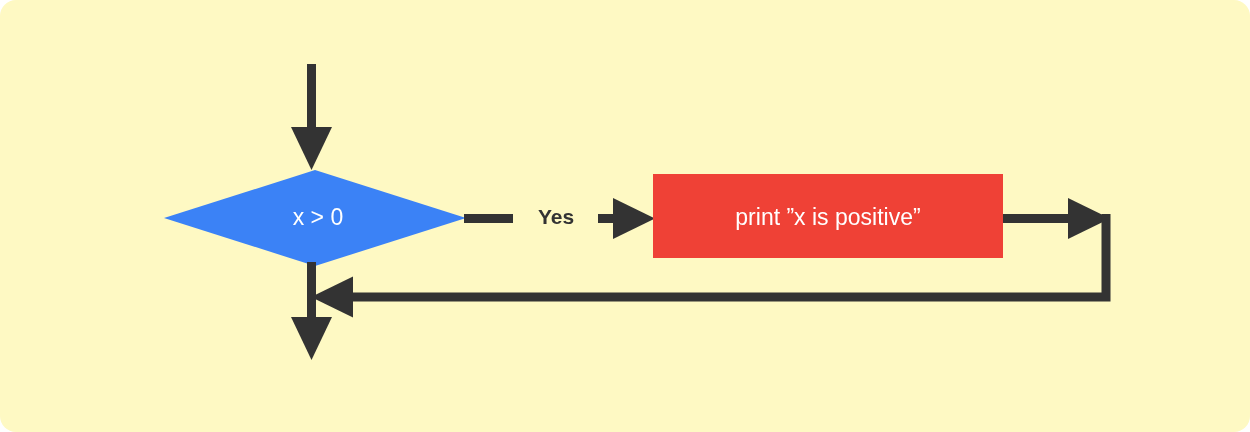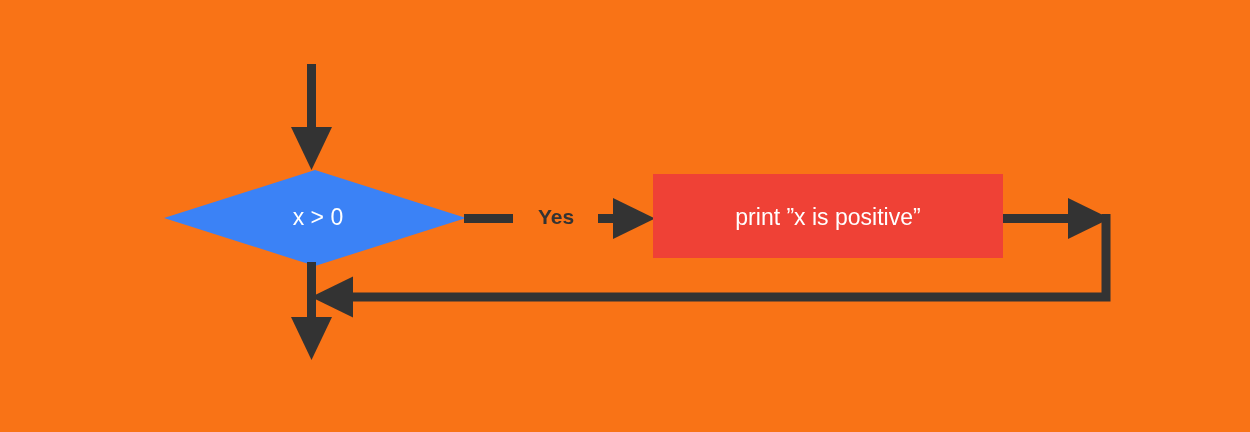--- a/index.html
+++ b/index.html
@@ -10,21 +10,22 @@
   body {
     width: 1250px;
     height: 432px;
     font-family: "Liberation Sans", sans-serif;
     overflow: hidden;
   }
   #flowchart-canvas {
     position: relative;
     width: 1250px;
     height: 432px;
-    background: #f97316;
+    background: #fef9c3;
+    border-radius: 16px;
   }
   svg.diagram {
     display: block;
     width: 1250px;
     height: 432px;
   }
   .node-label {
     fill: #ffffff;
     font-family: "Liberation Sans", sans-serif;
     font-size: 23px;

